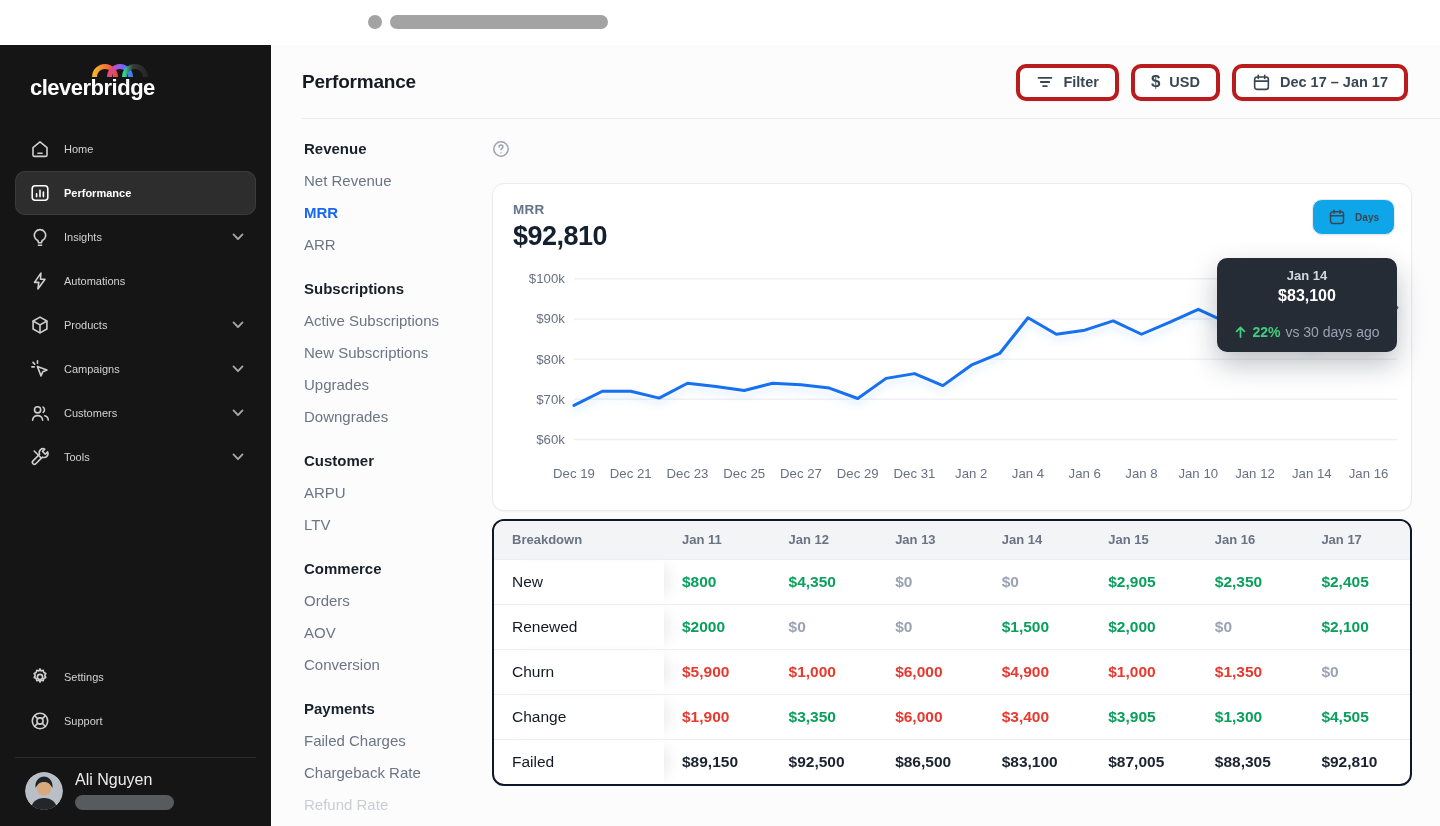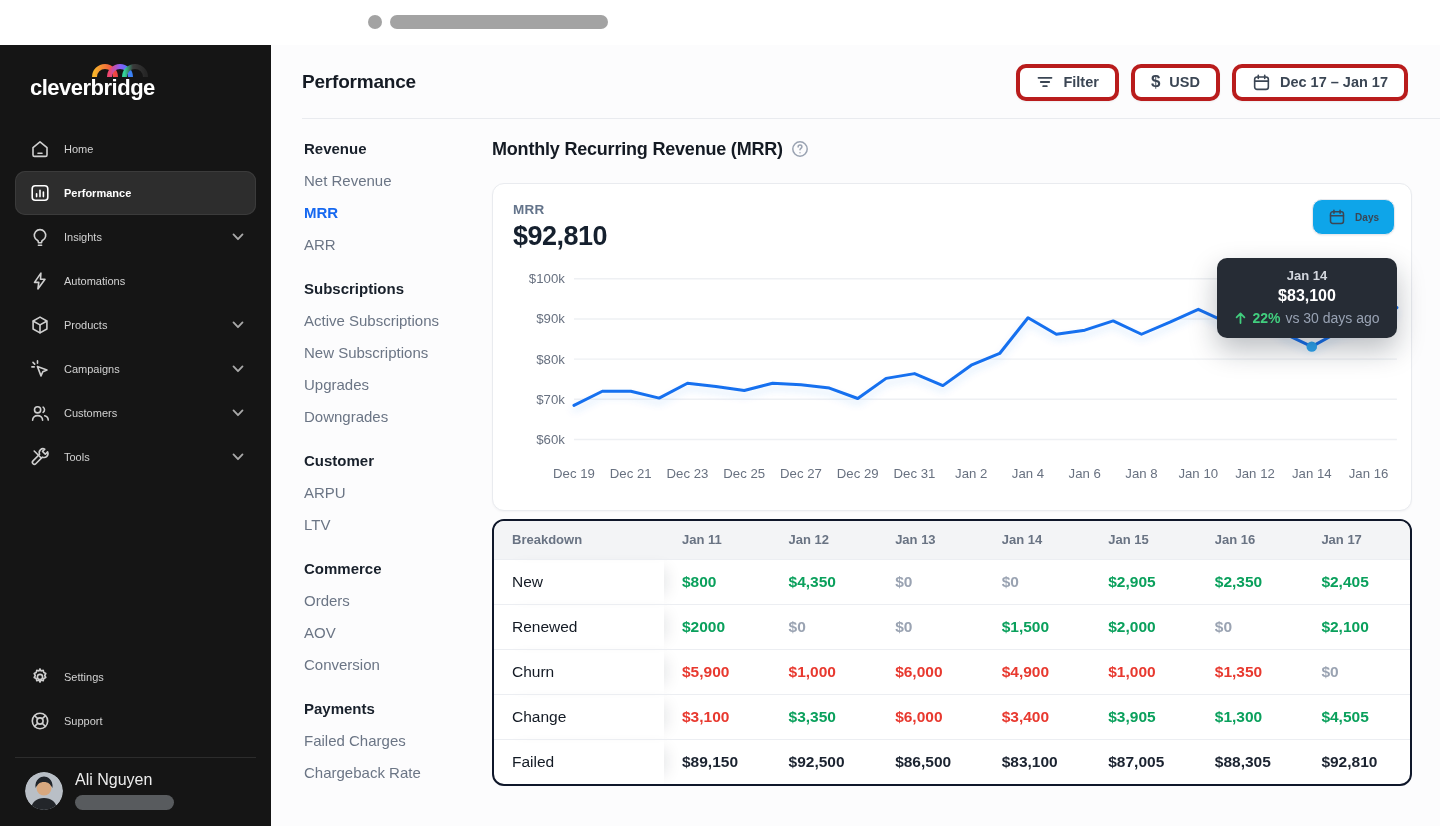--- a/index.html
+++ b/index.html
@@ -60,21 +60,21 @@
   .chart-card { margin-top:20px; background:#fff; border:1px solid #e9ebef; border-radius:12px; position:relative; height:328px; padding:18px 20px; box-shadow:0 1px 2px rgba(16,24,40,.04); }
   .kpi-label { font-size:13.5px; font-weight:700; color:#64748b; letter-spacing:.2px; }
   .kpi-value { font-size:27px; font-weight:800; color:#15202e; margin-top:4px; letter-spacing:-0.5px; }
   .days-btn { position:absolute; top:15px; right:16px; height:36px; border-radius:10px; border:1px solid #e7e9ee; background:#0ea5e9; display:inline-flex; align-items:center; gap:9px; padding:0 15px; font-size:10px; font-weight:700; color:#3b4654; box-shadow:0 1px 2px rgba(16,24,40,.06); cursor:pointer; font-family:inherit; }
   .chart-wrap { position:absolute; left:18px; right:8px; top:72px; bottom:16px; }
   .chart-wrap svg { width:100%; height:100%; display:block; }
 
   .tooltip { position:absolute; right:14px; top:74px; width:180px; background:#262c35; border-radius:10px; padding:10px 12px 12px; text-align:center; box-shadow:0 12px 28px rgba(16,24,40,.28); z-index:2; }
   .tt-date { font-size:13px; color:#d3d7de; font-weight:600; }
   .tt-value { font-size:16px; color:#fff; font-weight:800; margin-top:4px; }
-  .tt-delta { font-size:14px; color:#98a2b3; margin-top:5px; font-weight:500; display:flex; gap:5px; justify-content:center; align-items:center; }
+  .tt-delta { font-size:14px; color:#98a2b3; margin-top:19px; font-weight:500; display:flex; gap:5px; justify-content:center; align-items:center; }
   .tt-delta .pct { color:#41ce7e; font-weight:700; }
 
   
   .table-card { margin-top:8px; border:2px solid #0f172a; border-radius:12px; overflow:hidden; background:#fff; }
   table { width:100%; border-collapse:collapse; }
   thead th { background:#f3f4f6; color:#697383; font-size:13px; font-weight:600; text-align:left; padding:0 18px; height:38px; }
   tbody td { padding:0 18px; height:45px; border-top:1px solid #eceef2; font-size:15.5px; }
   th:first-child, td:first-child { width:170px; box-shadow:12px 0 16px -10px rgba(16,24,40,.12); }
   td.rowlabel { color:#131a24; font-weight:500; }
   td.pos { color:#0aa05c; font-weight:700; }
@@ -314,26 +314,26 @@
             <div class="s-section">
               <div class="s-title">Commerce</div>
               <div class="s-item">Orders</div>
               <div class="s-item">AOV</div>
               <div class="s-item">Conversion</div>
             </div>
             <div class="s-section">
               <div class="s-title">Payments</div>
               <div class="s-item">Failed Charges</div>
               <div class="s-item">Chargeback Rate</div>
+              <div class="s-item muted">Refund Rate</div>
             </div>
           </nav>
 
         <section class="panel">
           <div class="panel-heading">
-            <h2>Monthly Recurring Revenue (MRR)</h2>
             <span class="help-icon">
               <svg width="18" height="18" viewBox="0 0 18 18" fill="none" stroke="currentColor" stroke-width="1.5" stroke-linecap="round">
                   <circle cx="9" cy="9" r="7.2"></circle>
                   <path d="M7.1 6.9 c0-1.1 .9-1.9 1.9-1.9 s1.9 .7 1.9 1.7 c0 1.6-1.9 1.6-1.9 3.1"></path>
                   <circle cx="9" cy="12.8" r="0.7" fill="currentColor" stroke="none"></circle>
                 </svg>
             </span>
           </div>
 
           <div class="chart-card">
@@ -439,21 +439,21 @@
                     <td class="neg">$5,900</td>
                     <td class="neg">$1,000</td>
                     <td class="neg">$6,000</td>
                     <td class="neg">$4,900</td>
                     <td class="neg">$1,000</td>
                     <td class="neg">$1,350</td>
                     <td class="zero">$0</td>
                   </tr>
                   <tr>
                     <td class="rowlabel">Change</td>
-                    <td class="neg">$3,100</td>
+                    <td class="neg">$1,900</td>
                     <td class="pos">$3,350</td>
                     <td class="neg">$6,000</td>
                     <td class="neg">$3,400</td>
                     <td class="pos">$3,905</td>
                     <td class="pos">$1,300</td>
                     <td class="pos">$4,505</td>
                   </tr>
                   <tr>
                     <td class="rowlabel">Failed</td>
                     <td class="plain">$89,150</td>

